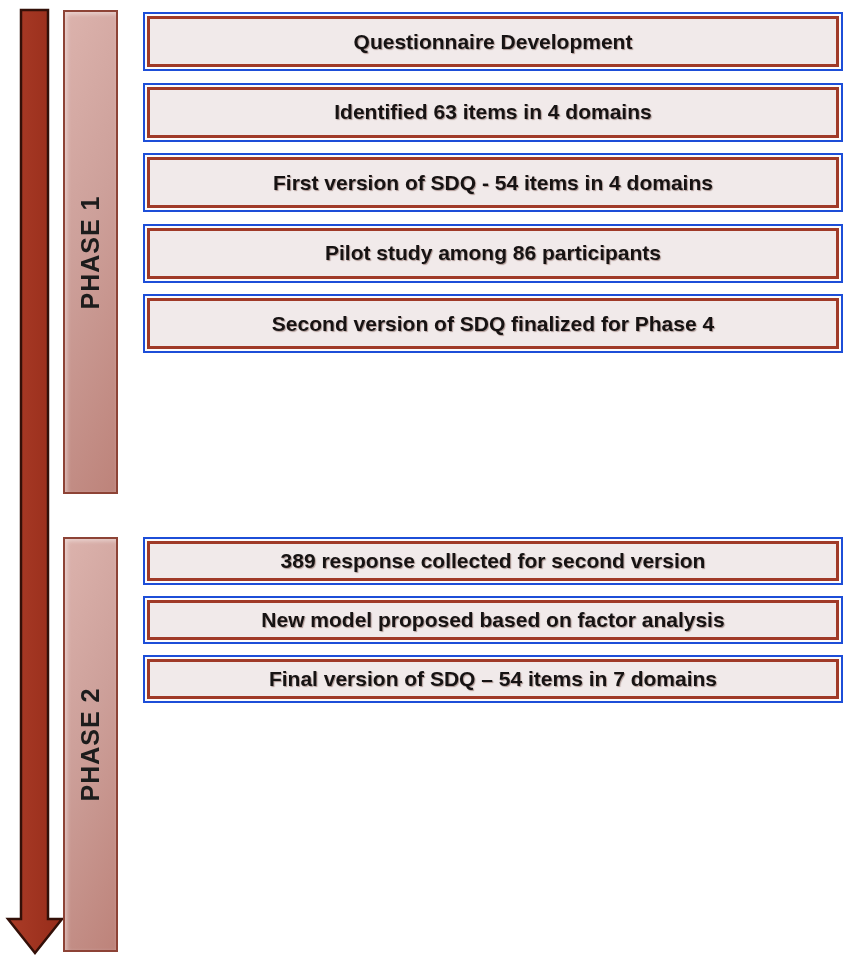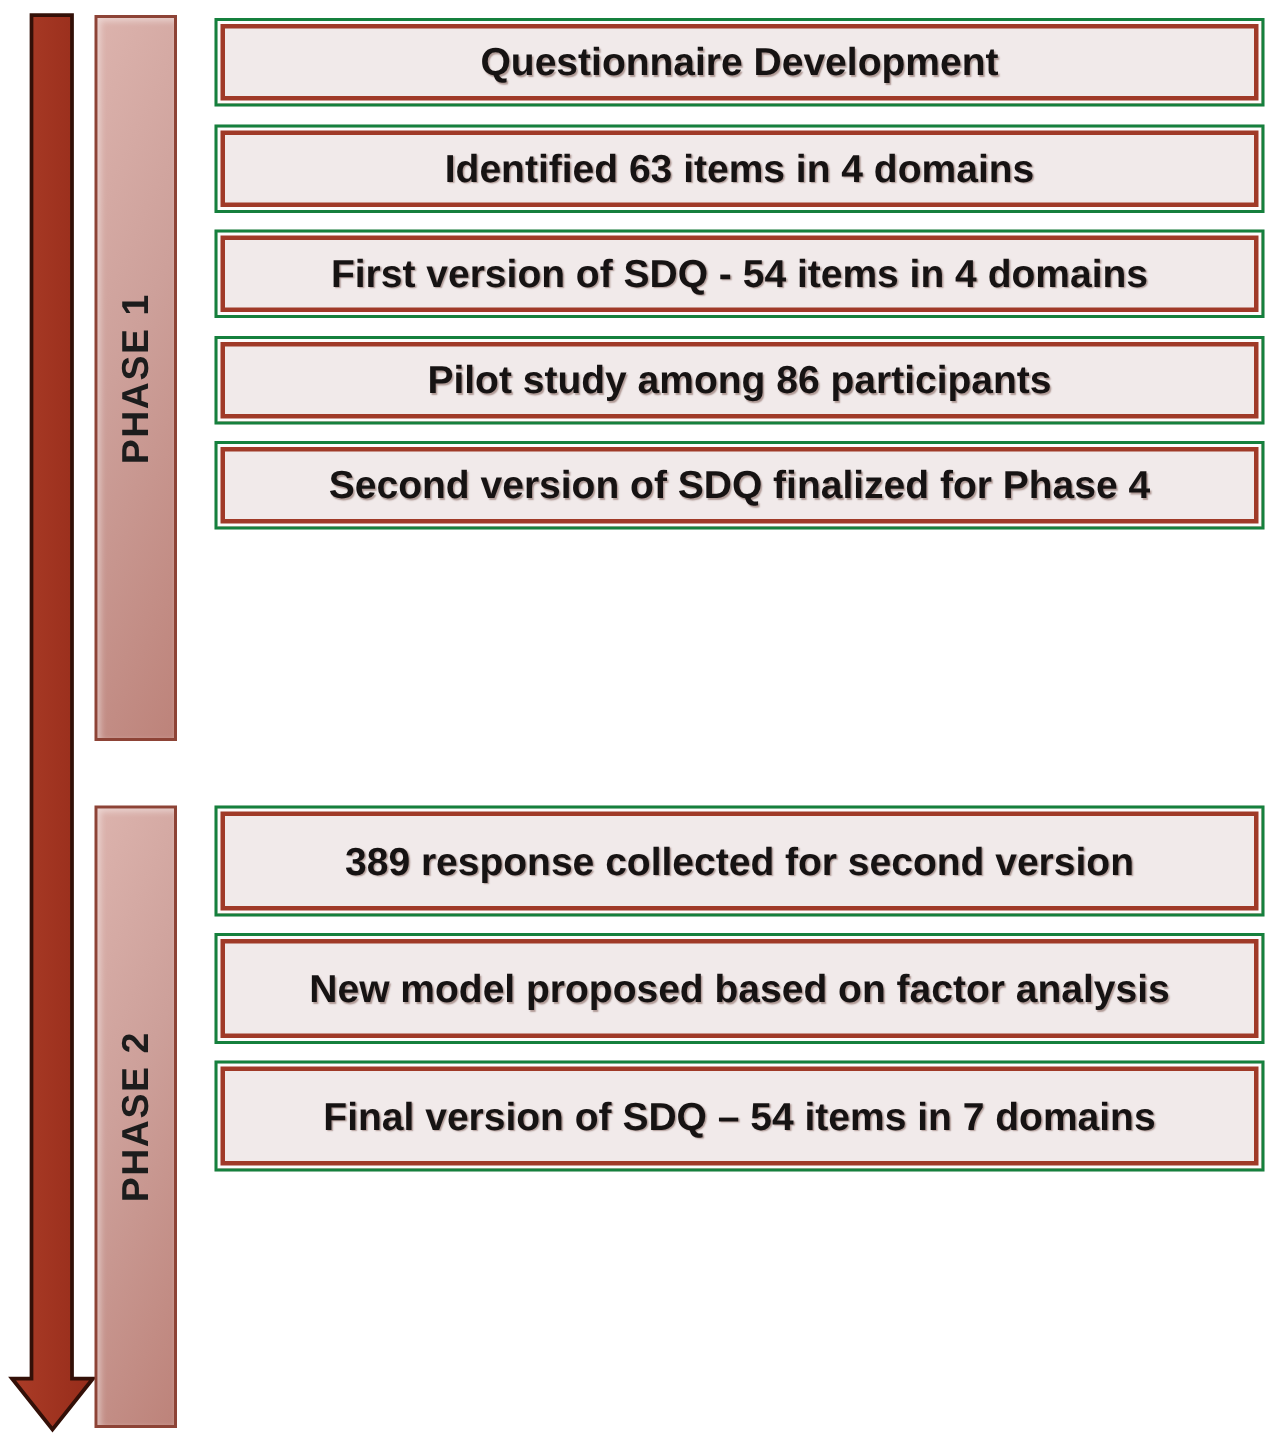--- a/index.html
+++ b/index.html
@@ -55,34 +55,34 @@
     display: flex;
     flex-direction: column;
   }
   .col-phase1 { top: 12px;  gap: 11.5px; }
   .col-phase2 { top: 537px; gap: 11px; }
 
   .step {
     box-sizing: border-box;
     height: 59px;
     background: #f1eaea;
-    border: 2px solid #15803d;
+    border: 2px solid #1d4ed8;
     
     box-shadow: inset 0 0 0 2px #fdfcfc, inset 0 0 0 5px #a03a28;
     display: flex;
     align-items: center;
     justify-content: center;
     text-align: center;
-    font-size: 26px;
+    font-size: 21px;
     font-weight: 700;
     color: #161313;
     text-shadow: 1px 1px 1px rgba(75, 30, 20, 0.40);
     padding: 16px 12px;
   }
-  .col-phase2 .step { height: 74px; }
+  .col-phase2 .step { height: 48px; }
 </style>
 </head>
 <body>
 
 <div class="canvas">
 
   <svg class="arrow-svg" width="70" height="966" viewBox="0 0 70 966" aria-hidden="true">
     <defs>
       <linearGradient id="arrowGrad" x1="0" y1="0" x2="1" y2="0">
         <stop offset="0" stop-color="#ab3c27"></stop>

